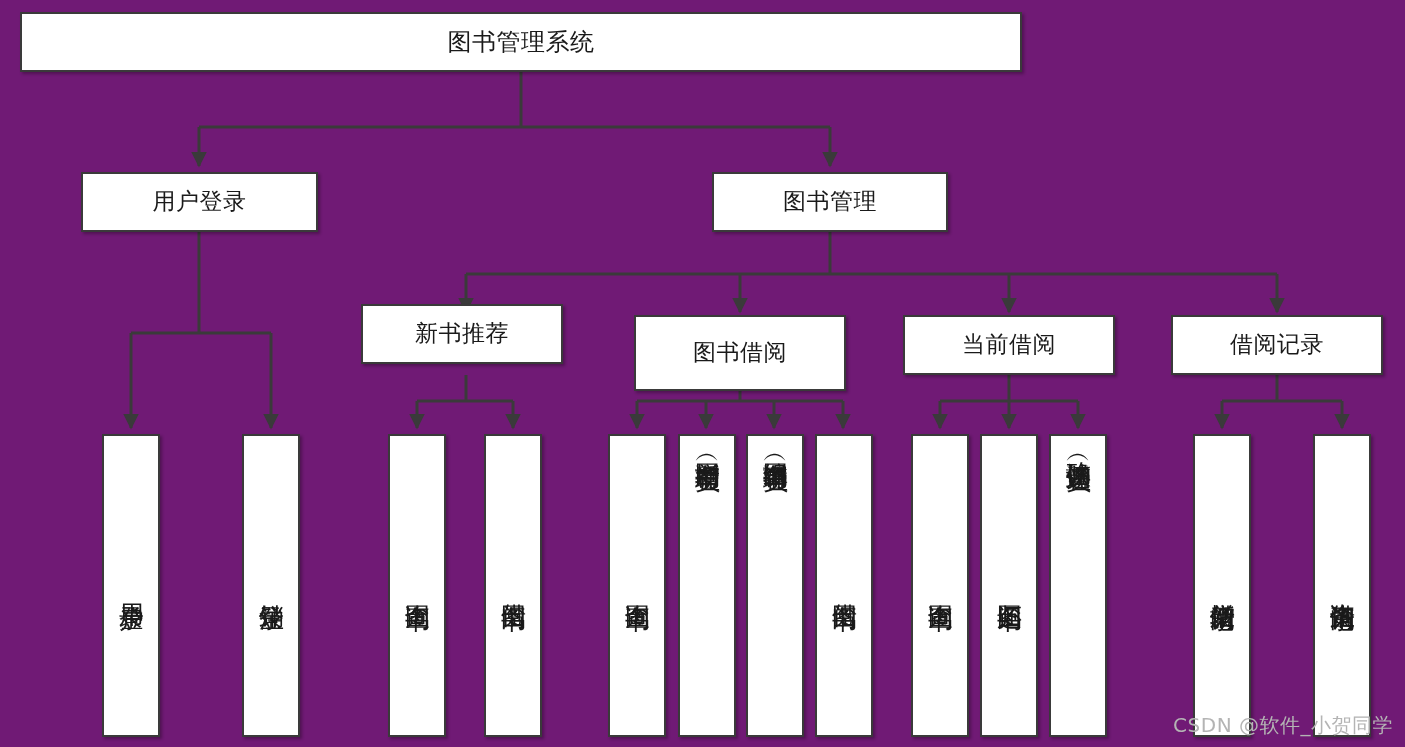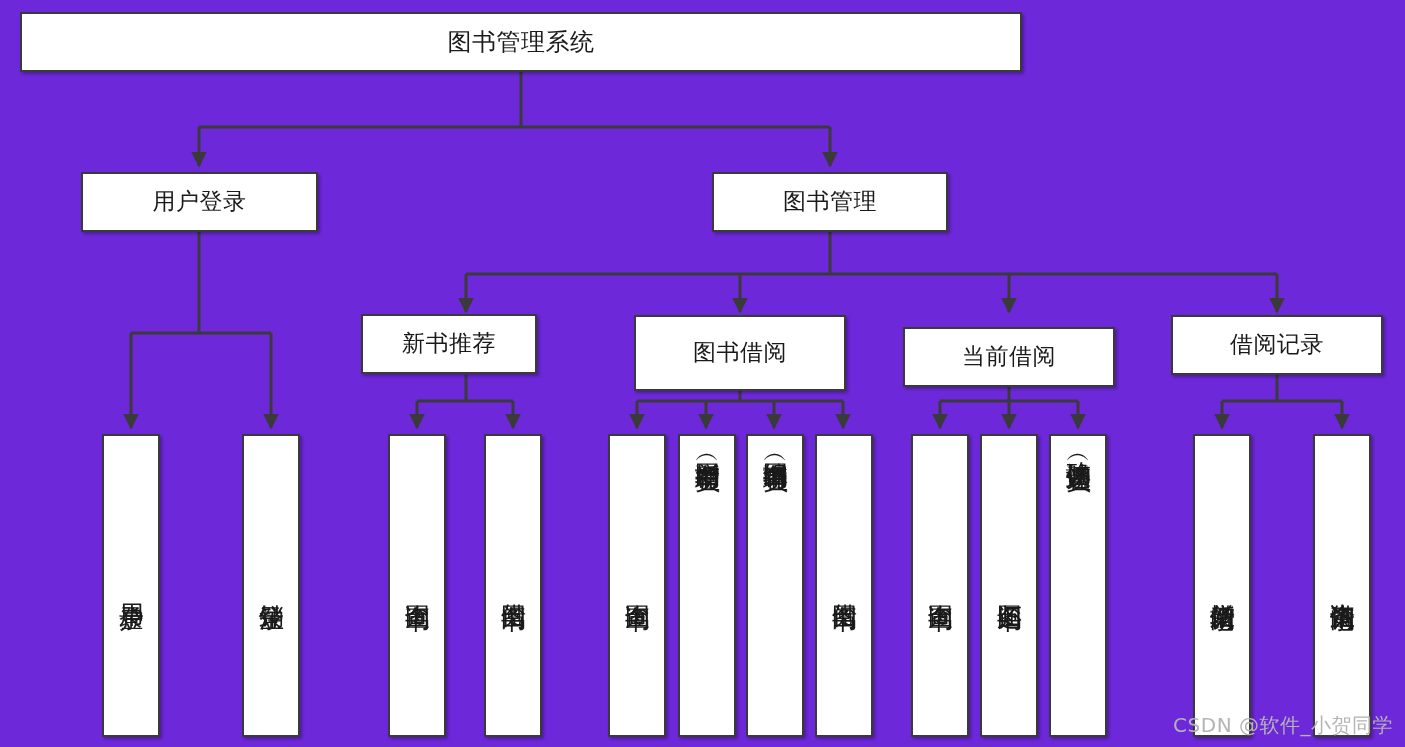--- a/index.html
+++ b/index.html
@@ -8,21 +8,21 @@
     padding: 0;
     background: #ffffff;
   }
   body {
     font-family: "DejaVu Sans", "Liberation Sans", sans-serif;
   }
   #canvas {
     position: relative;
     width: 1405px;
     height: 747px;
-    background: #6d28d9;
+    background: #701a75;
     overflow: hidden;
   }
   #edges {
     position: absolute;
     left: 0;
     top: 0;
     width: 1405px;
     height: 747px;
     pointer-events: none;
   }
@@ -134,27 +134,27 @@
     <span class="label">图书管理系统</span>
   </div>
 
   <div class="node horiz" style="left:81px; top:172px; width:237px; height:60px;">
     <span class="label">用户登录</span>
   </div>
   <div class="node horiz" style="left:712px; top:172px; width:236px; height:60px;text-align:center;">
     <span class="label">图书管理</span>
   </div>
 
-  <div class="node horiz" style="left:361px; top:314px; width:176px; height:60px;">
+  <div class="node horiz" style="left:361px; top:304px; width:202px; height:60px;">
     <span class="label">新书推荐</span>
   </div>
   <div class="node horiz" style="left:634px; top:315px; width:212px; height:76px;">
     <span class="label">图书借阅</span>
   </div>
-  <div class="node horiz" style="left:903px; top:315px; width:212px; height:60px;margin-top:12px;">
+  <div class="node horiz" style="left:903px; top:315px; width:212px; height:60px;">
     <span class="label">当前借阅</span>
   </div>
   <div class="node horiz" style="left:1171px; top:315px; width:212px; height:60px;">
     <span class="label">借阅记录</span>
   </div>
 
   <div class="node vert centered" style="left:102px; top:434px; width:58px; height:303px;">
     <span class="label">用户登录</span>
   </div>
   <div class="node vert centered" style="left:242px; top:434px; width:58px; height:303px;">

